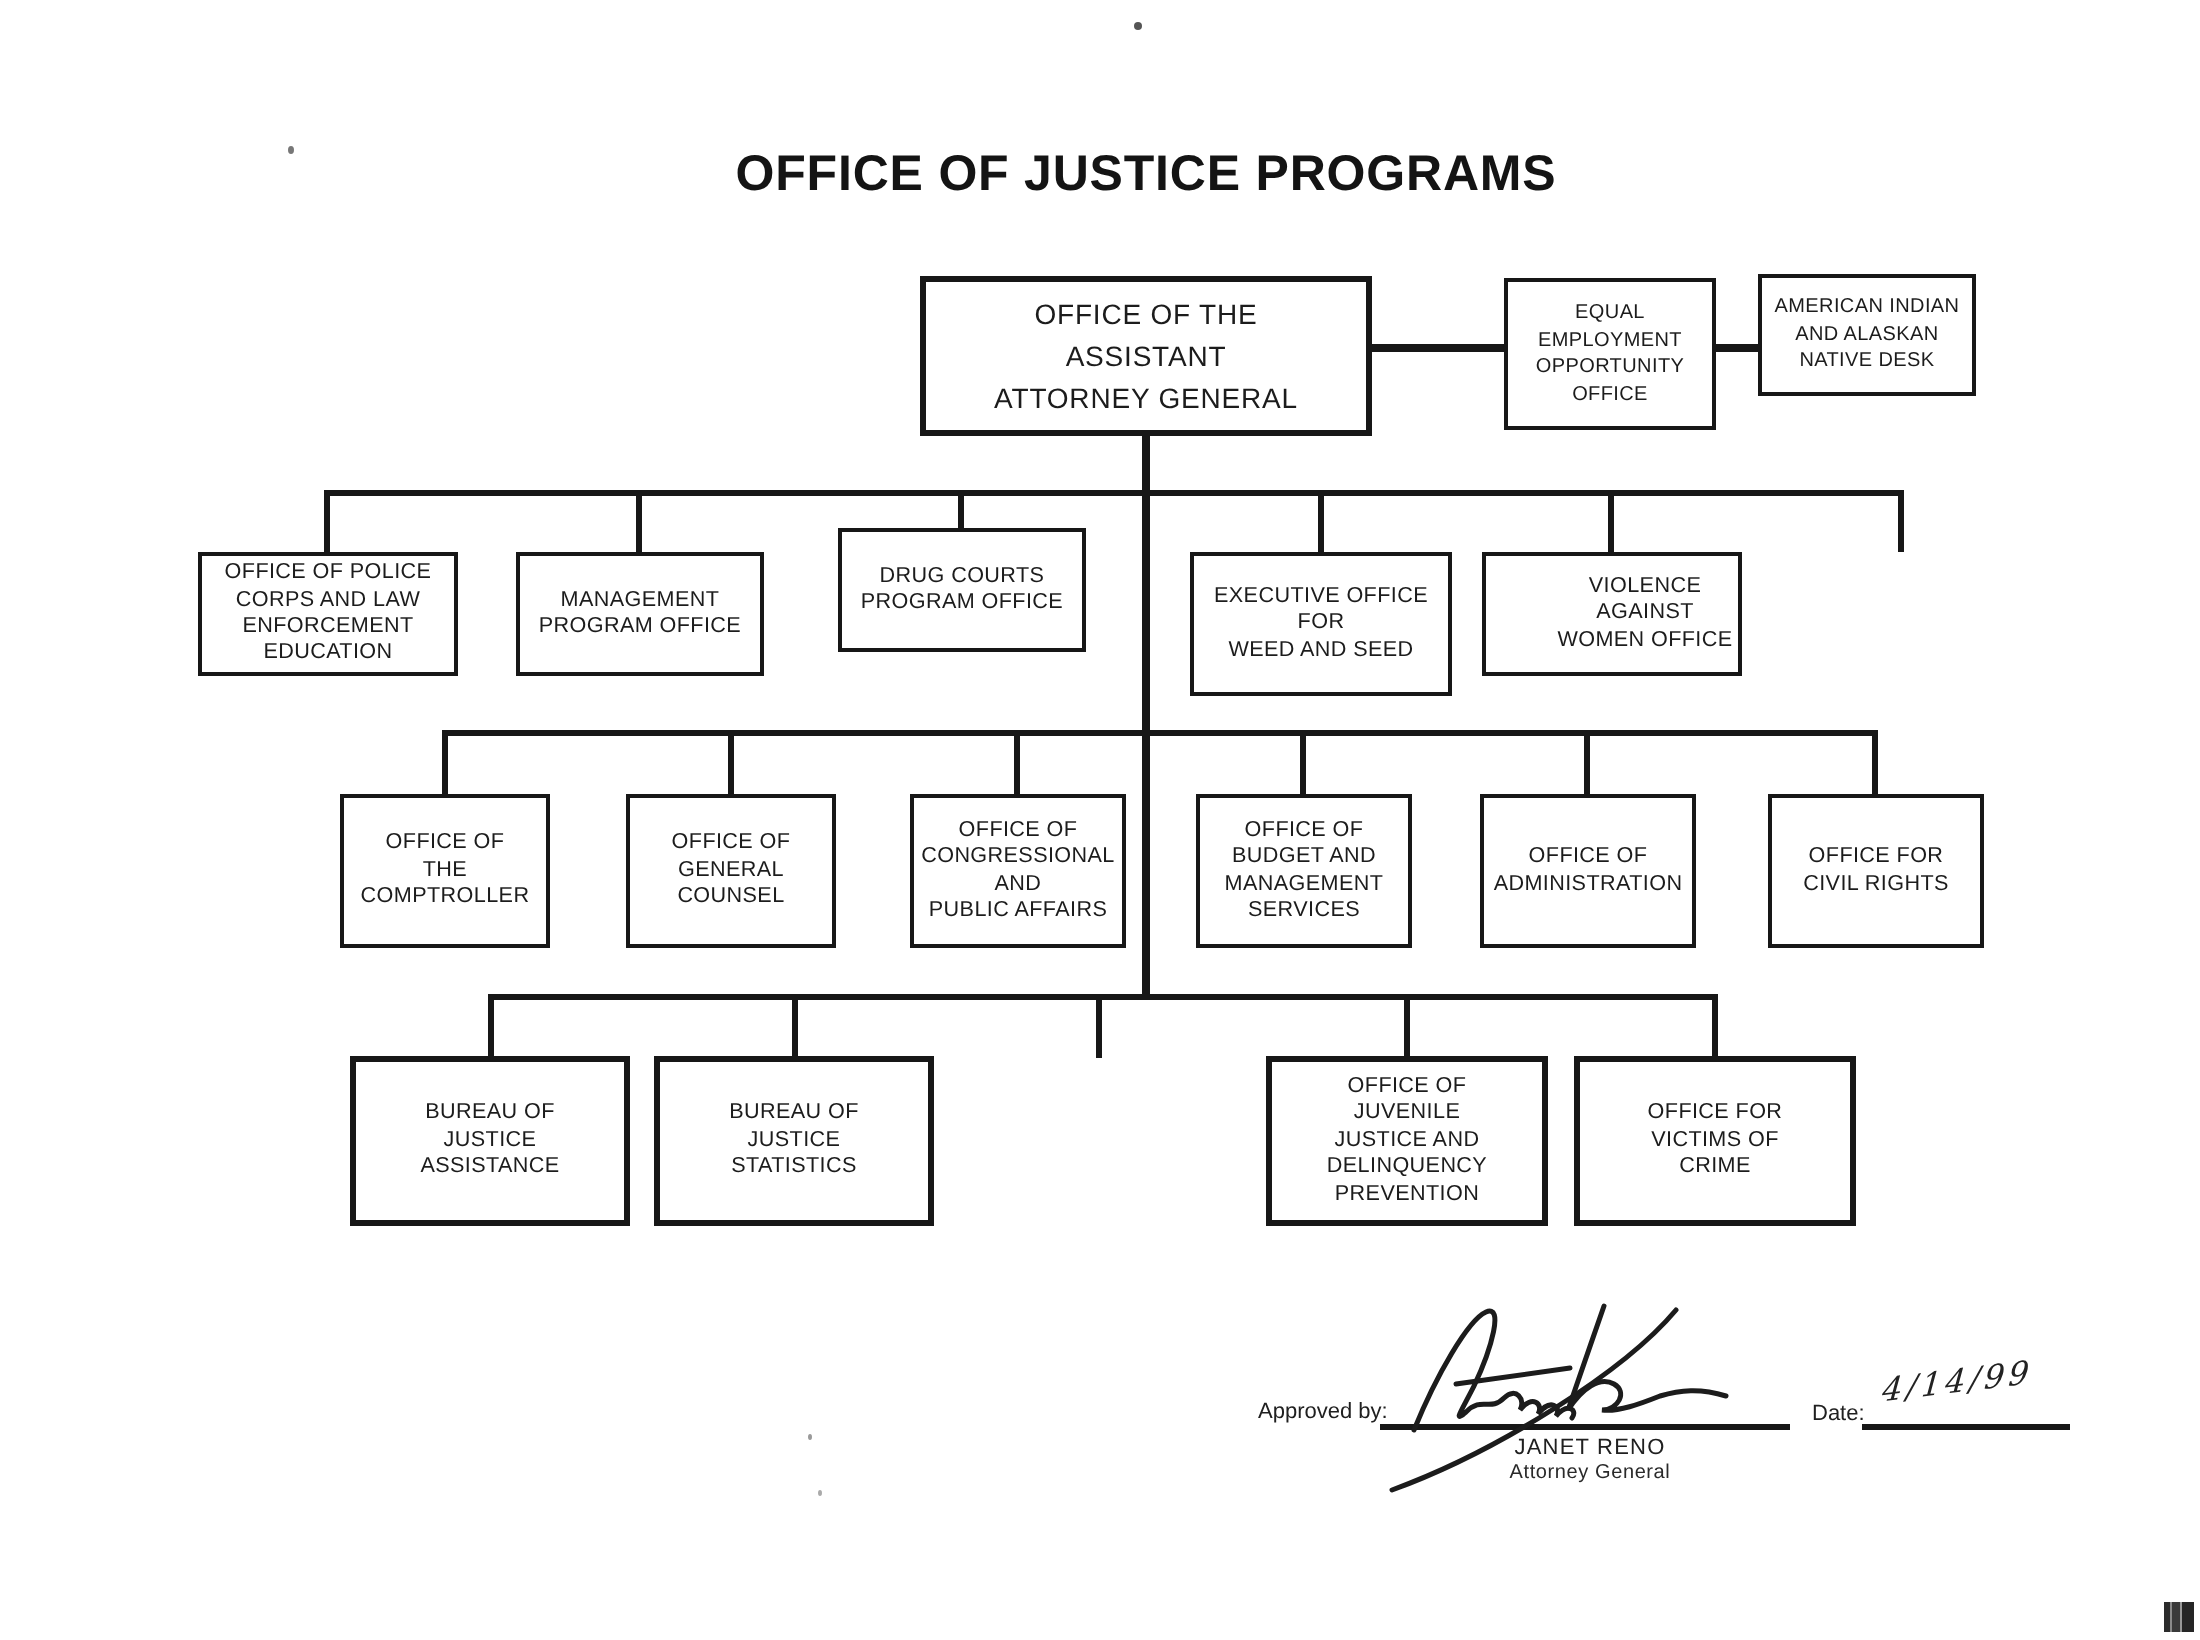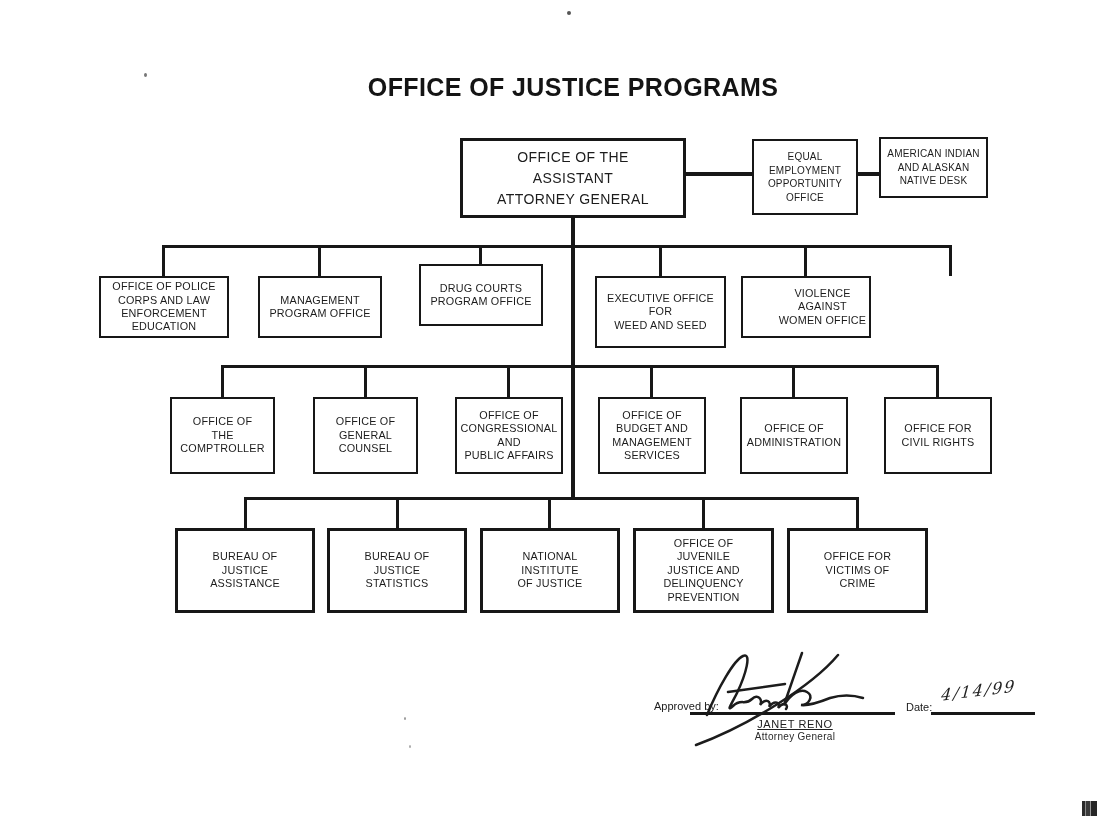--- a/index.html
+++ b/index.html
@@ -115,35 +115,32 @@
 ADMINISTRATION</div>
   <div class="node r2" style="left:884px;top:397px;width:108px;height:77px;">OFFICE FOR
 CIVIL RIGHTS</div>
 
   <div class="node r3" style="left:175px;top:528px;width:140px;height:85px;">BUREAU OF
 JUSTICE
 ASSISTANCE</div>
   <div class="node r3" style="left:327px;top:528px;width:140px;height:85px;">BUREAU OF
 JUSTICE
 STATISTICS</div>
-  <div class="node r3" style="left:480px;top:528px;width:140px;height:85px;">NATIONAL
-INSTITUTE
-OF JUSTICE</div>
   <div class="node r3" style="left:633px;top:528px;width:141px;height:85px;">OFFICE OF
 JUVENILE
 JUSTICE AND
 DELINQUENCY
 PREVENTION</div>
   <div class="node r3" style="left:787px;top:528px;width:141px;height:85px;">OFFICE FOR
 VICTIMS OF
 CRIME</div>
 
-  <div class="sig-label" style="left:654px;top:700px;">Approved by:</div>
+  <div class="sig-label" style="left:629px;top:700px;">Approved by:</div>
   <div class="ln" style="left:690px;top:712px;width:205px;height:3px;"></div>
-  <div class="sig-name" style="left:728px;top:718px;width:134px;text-decoration:underline;">JANET RENO</div>
+  <div class="sig-name" style="left:728px;top:718px;width:134px;">JANET RENO</div>
   <div class="sig-title" style="left:728px;top:731px;width:134px;">Attorney General</div>
 
   <svg class="sig-svg" width="182" height="102" viewBox="0 0 182 102">
     <g fill="none" stroke="#1c1c1c" stroke-width="2.5" stroke-linecap="round">
       <path d="M148 7 C122 38, 58 78, 6 97"></path>
       <path d="M17 67 C28 40, 44 12, 53 8 C62 4, 56 26, 47 45 C41 57, 36 64, 43 58 C51 50, 55 58, 62 51 C68 45, 73 52, 70 57 C76 49, 82 54, 79 59 C85 51, 91 55, 88 60 C94 53, 99 57, 96 61"></path>
       <path d="M38 44 L95 36"></path>
       <path d="M112 5 C106 22, 99 43, 94 57 C101 46, 110 40, 117 44 C124 48, 119 57, 111 57 C119 58, 130 54, 140 50 C150 47, 160 46, 173 50"></path>
     </g>
   </svg>

